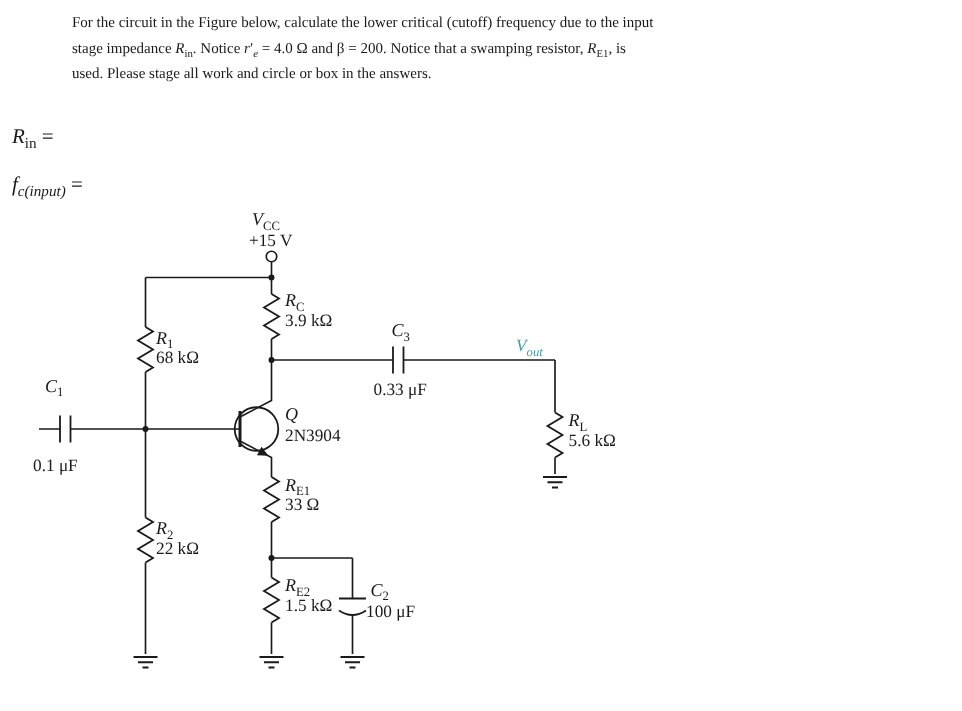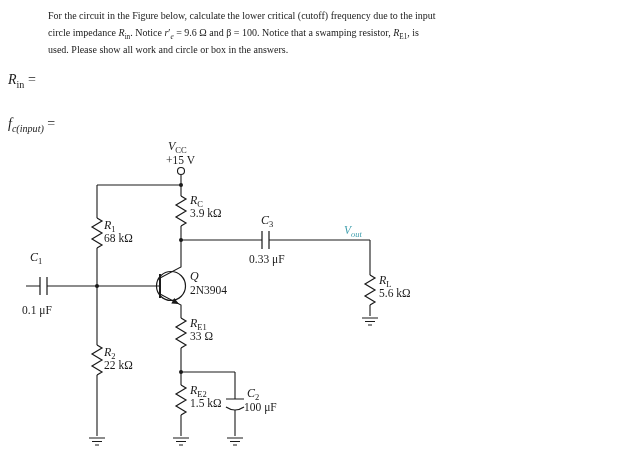--- a/index.html
+++ b/index.html
@@ -3,21 +3,21 @@
 <meta charset="utf-8">
 <style>
   html,body{margin:0;padding:0;background:#ffffff;}
   body{width:641px;height:474px;overflow:hidden;}
   .page{position:relative;width:641px;height:474px;background:#ffffff;
         font-family:"Liberation Serif",serif;color:#1a1a1a;}
   .problem{position:absolute;left:8px;top:7px;font-size:10px;line-height:17.2px;margin-left:40px;}
   .pline{white-space:nowrap;}
   sub{font-size:.72em;line-height:0;font-family:Liberation Serif, serif;}
   .answer{position:absolute;left:8px;font-size:14px;}
-  .rin{top:72px;}
+  .rin{top:84px;}
   .fc{top:116px;}
   svg{position:absolute;left:0;top:0;}
   .w{fill:none;stroke:#1a1a1a;stroke-width:1.1;}
   .comp{fill:none;stroke:#1a1a1a;stroke-width:1.2;stroke-linejoin:miter;}
   .bar{stroke:#1a1a1a;stroke-width:2;}
   .gnd{fill:none;stroke:#1a1a1a;stroke-width:1.2;}
   .term{fill:#ffffff;stroke:#1a1a1a;stroke-width:1.1;}
   .dot{fill:#1a1a1a;}
   .arrow{fill:#1a1a1a;stroke:none;}
   text{fill:#1a1a1a;}
@@ -27,22 +27,22 @@
   .vout{font-family:"Liberation Serif",serif;font-style:italic;font-size:11.5px;fill:#3f9fae;}
   .vout .sb{font-size:8.5px;}
 </style>
 </head>
 <body>
 
 <div class="page">
 
   <div class="problem">
     <div class="pline"><span>For the circuit in the Figure below, calculate the lower critical (cutoff) frequency due to the input</span></div>
-    <div class="pline"><span>circle impedance </span><span style="font-style: italic;">R</span><sub>in</sub><span>. Notice </span><span style="font-style: italic;">r</span><span>′</span><sub style="font-style: italic;">e</sub><span> = 9.6 Ω and β = 100. Notice that a swamping resistor, </span><span style="font-style: italic;">R</span><sub>E1</sub><span>, is</span></div>
-    <div class="pline"><span>used. Please show all work and circle or box in the answers.</span></div>
+    <div class="pline"><span>stage impedance </span><span style="font-style: italic;">R</span><sub>in</sub><span>. Notice </span><span style="font-style: italic;">r</span><span>′</span><sub style="font-style: italic;">e</sub><span> = 4.0 Ω and β = 200. Notice that a swamping resistor, </span><span style="font-style: italic;">R</span><sub>E1</sub><span>, is</span></div>
+    <div class="pline"><span>used. Please stage all work and circle or box in the answers.</span></div>
   </div>
 
   <div class="answer rin"><span style="font-style: italic;">R</span><sub>in</sub><span> =</span></div>
   <div class="answer fc"><span style="font-style: italic;">f</span><sub style="font-style: italic;">c(input)</sub><span> =</span></div>
 
   <svg width="641" height="474" viewBox="0 0 641 474">
 
     <path class="w" d="M181 174.5V185M97 185H181M97 185V218M97 248V286M26 286H40M47 286H160M181 185V196M181 226V240M181 240H262M269 240H370M370 240V275M370 305V316M181 240V267L160 278M160 294L181 305V318M181 348V385M181 415V436M181 372H235M235 372V399M235 410V436M97 286V345M97 375V436"></path>
 
     <circle class="dot" cx="97" cy="286" r="2"></circle>

